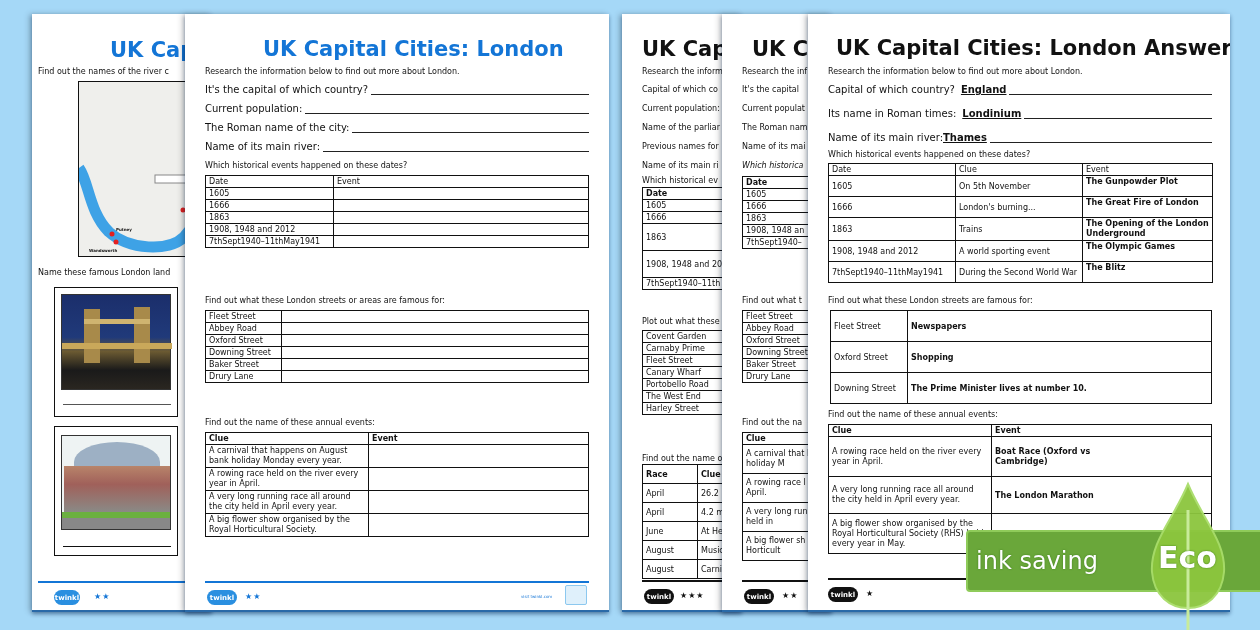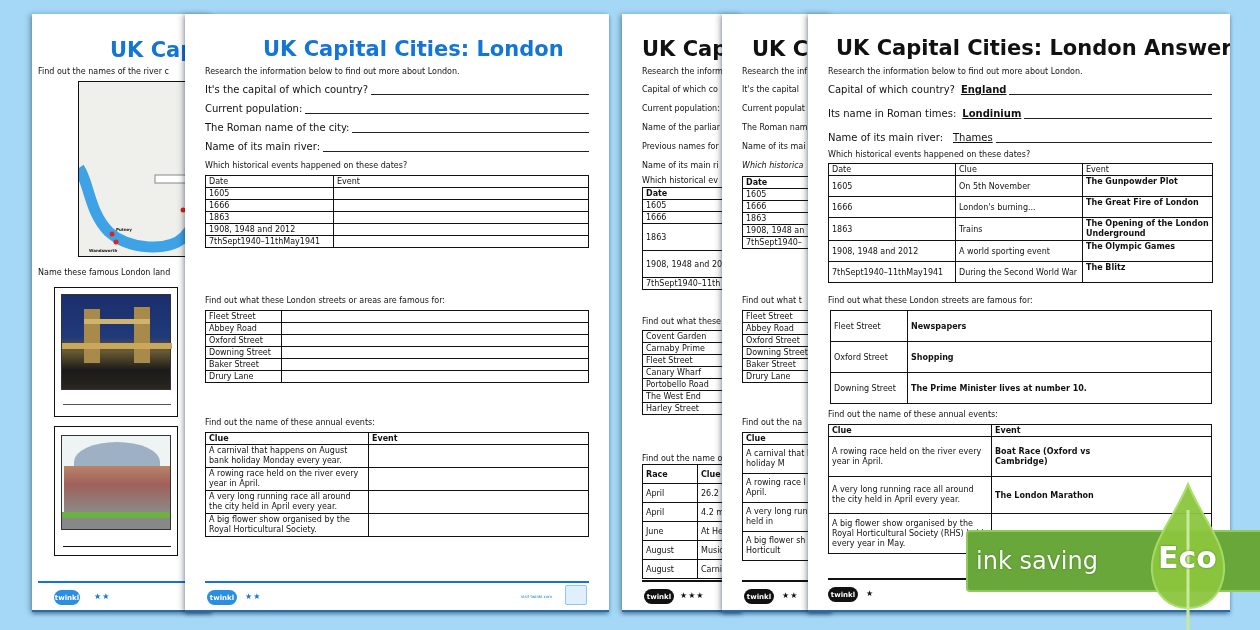--- a/index.html
+++ b/index.html
@@ -227,21 +227,21 @@
           <td style="height:27px;">1863</td>
         </tr>
     <tr>
           <td style="height:27px;">1908, 1948 and 20</td>
         </tr>
     <tr>
           <td>7thSept1940–11th</td>
         </tr>
   </tbody>
     </table>
-  <div class="abs small" style="left:20px; top:303px;">Find out what these</div>
+  <div class="abs small" style="left:20px; top:303px;">Plot out what these</div>
   <table class="ws" style="left:20px; top:316px; width:120px;">
     <tbody>
         <tr>
           <td>Covent Garden</td>
         </tr>
     <tr>
           <td>Carnaby Prime</td>
         </tr>
     <tr>
           <td>Fleet Street</td>
@@ -381,21 +381,21 @@
     <span style="margin-left:6px; font-weight:bold; text-decoration:underline;">Londinium</span>
     <span class="rule"></span>
   </div>
   <div class="line-row" style="left:20px; top:70px; width:384px;">
     <span>Capital of which country?</span>
     <span style="margin-left:6px; font-weight:bold; text-decoration:underline;">England</span>
     <span class="rule"></span>
   </div>
   <div class="line-row" style="left:20px; top:118px; width:384px;">
     <span>Name of its main river:</span>
-    <span style="margin-left:10px; font-weight:normal; text-decoration:underline;">Thames</span>
+    <span style="font-weight:bold; text-decoration:underline;">Thames</span>
     <span class="rule"></span>
   </div>
 
   <div class="abs small" style="left:20px; top:136px;">Which historical events happened on these dates?</div>
   <table class="ws" style="left:20px; top:149px; width:385px;">
     <tbody>
         <tr>
       <td style="width:127px;">Date</td>
       <td style="width:127px;">Clue</td>
       <td>Event</td>

